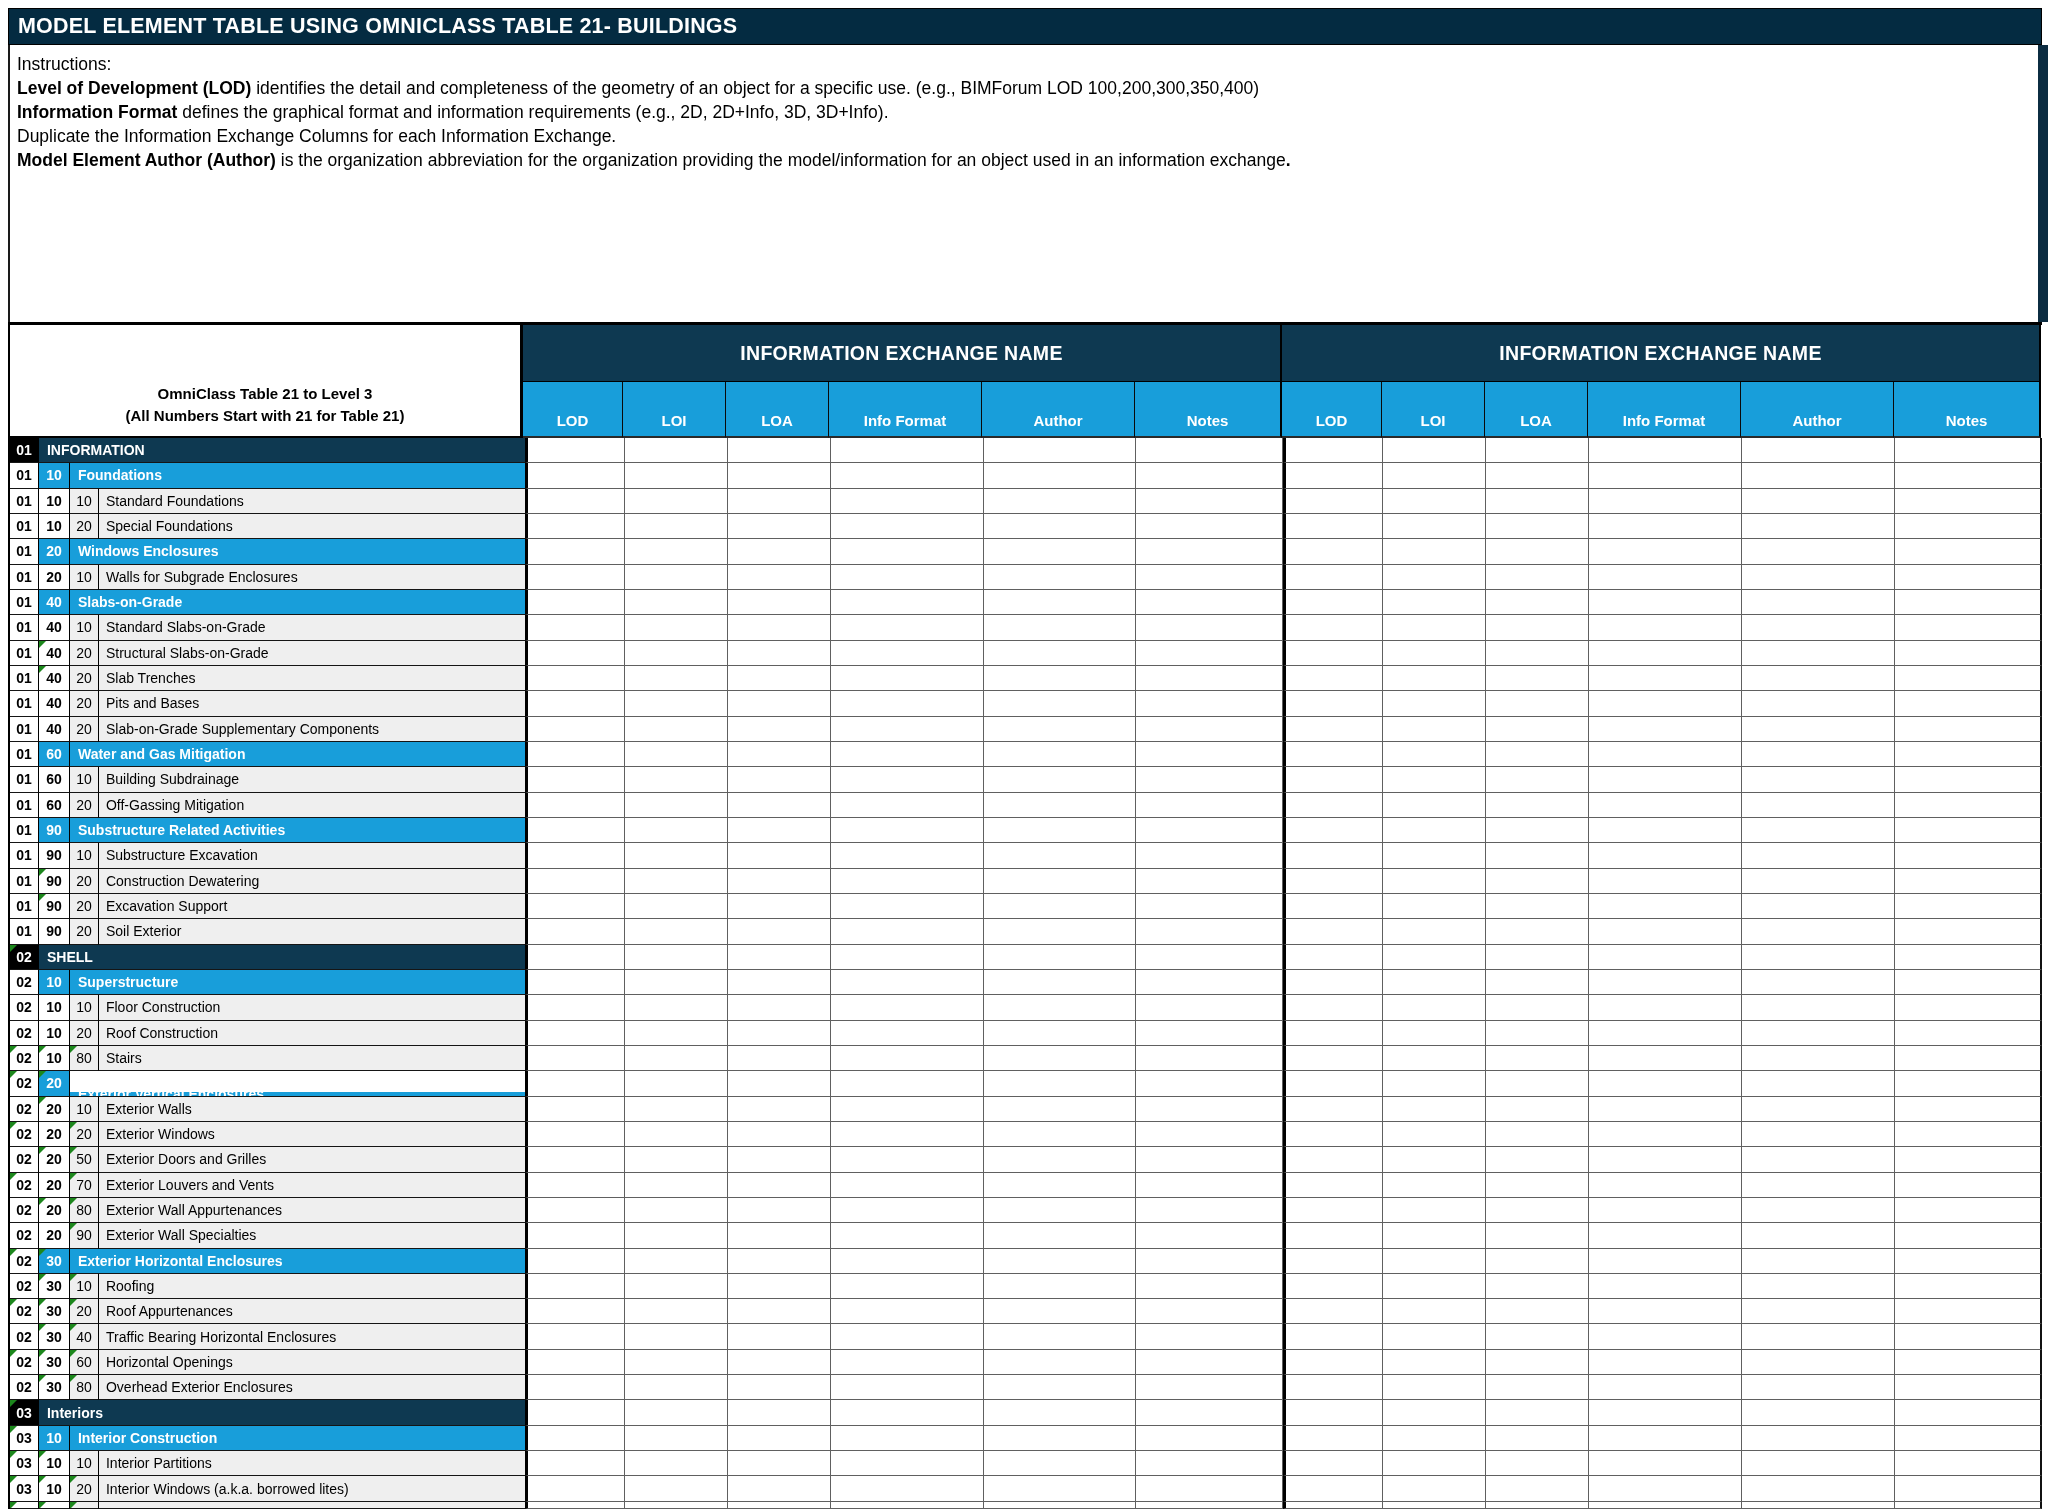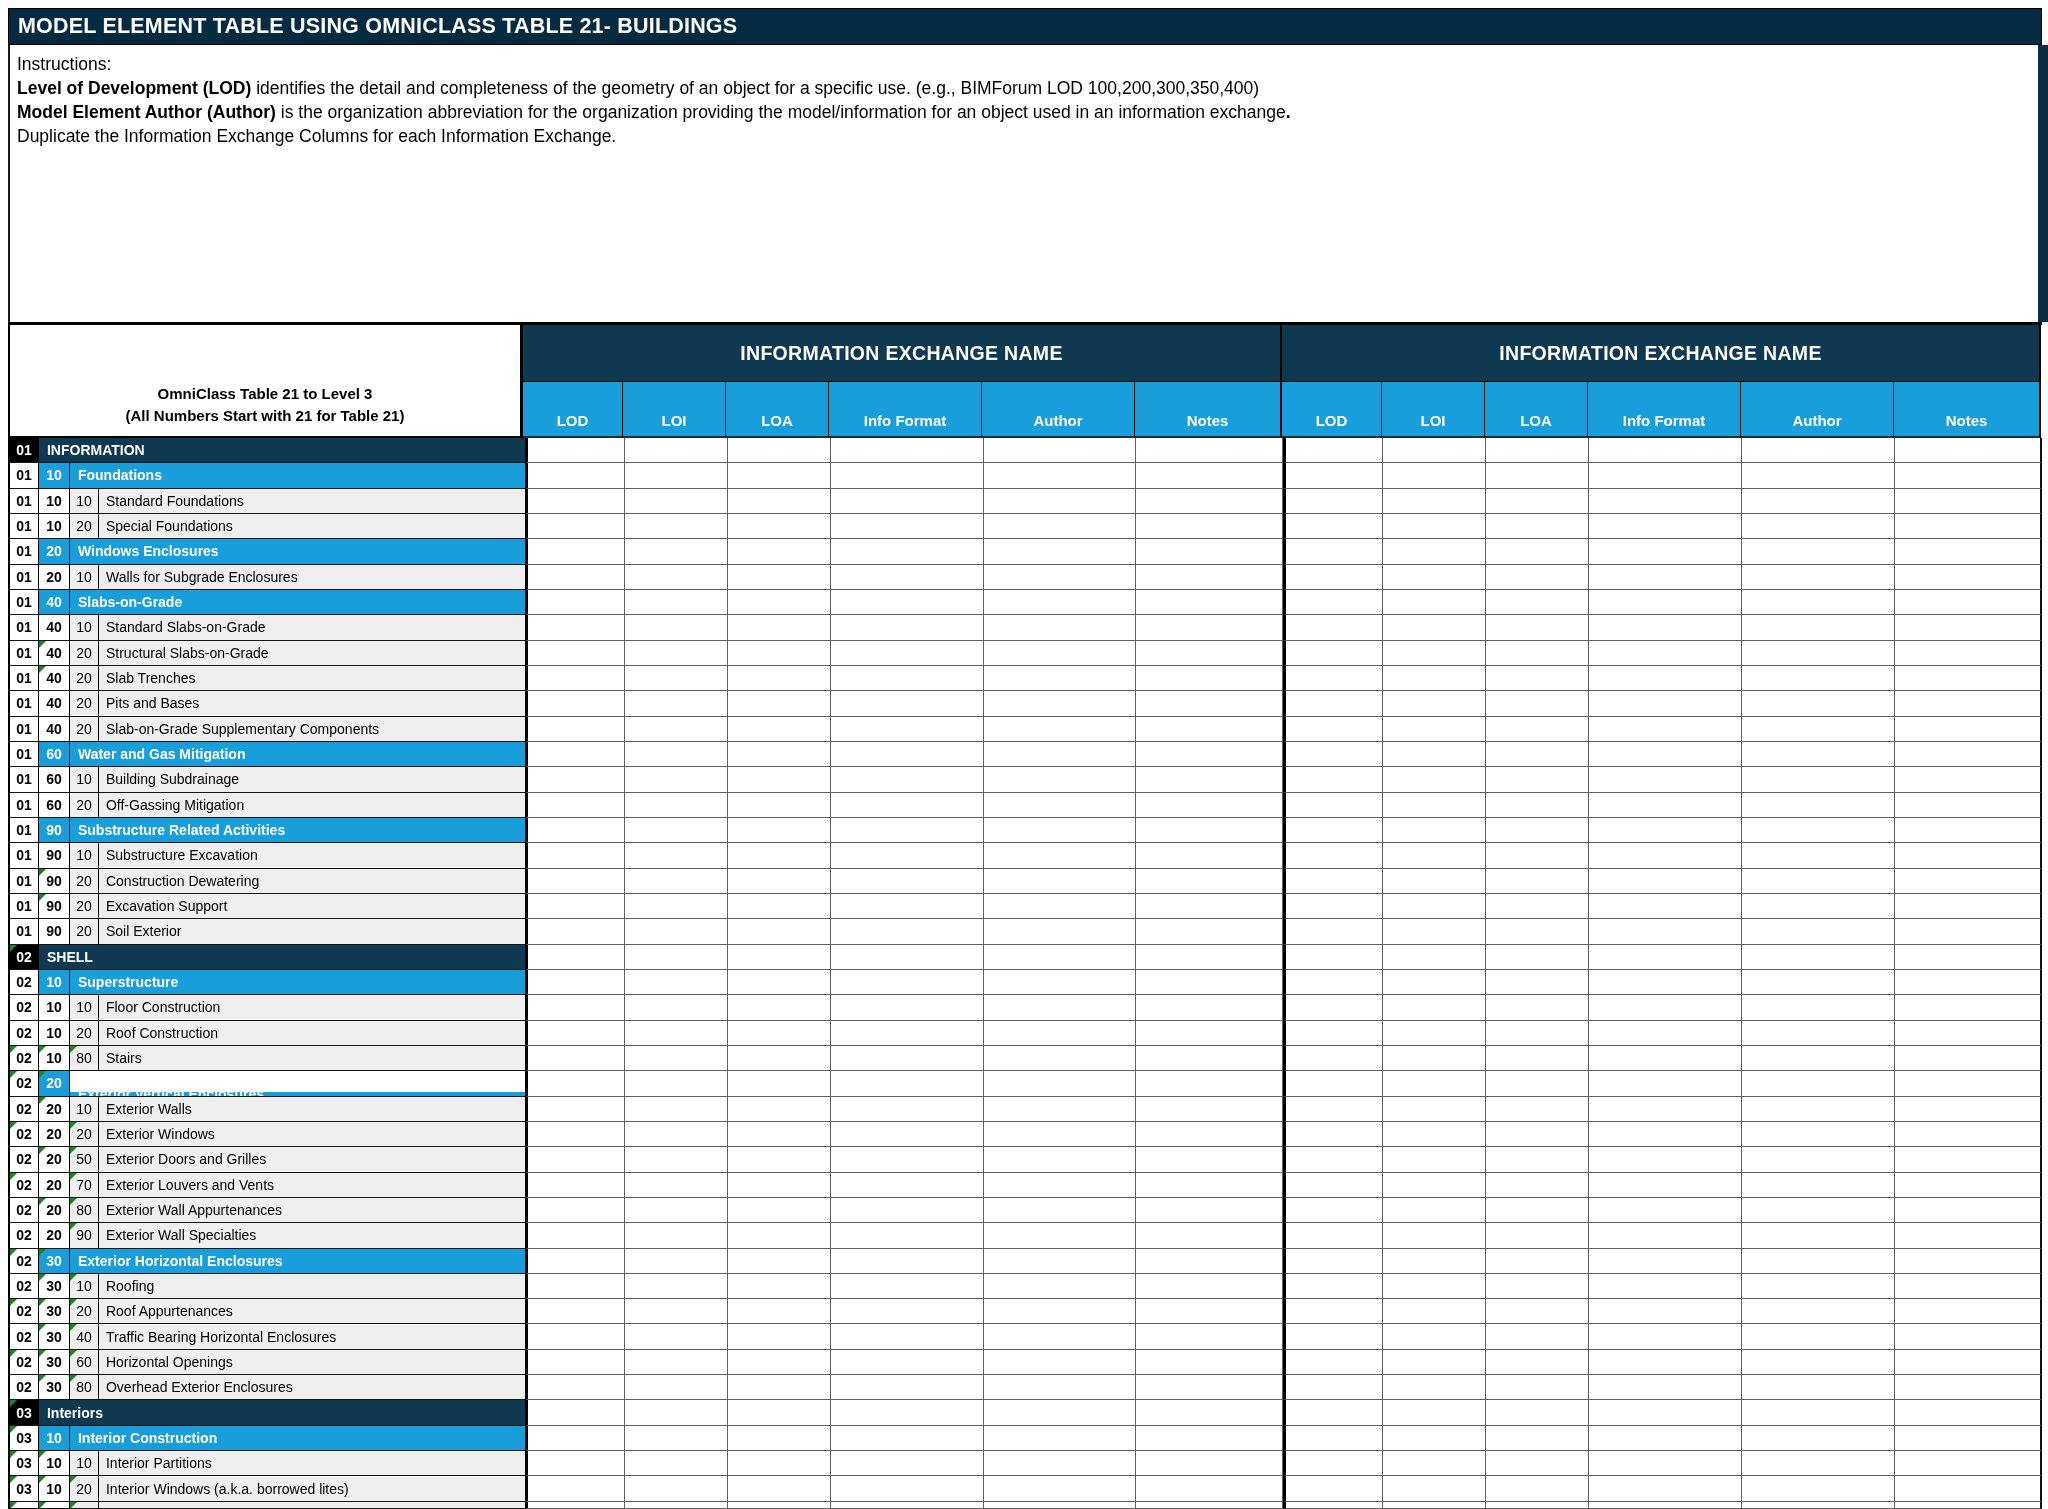--- a/index.html
+++ b/index.html
@@ -51,22 +51,23 @@
         border-top:7px solid #1C871C;border-right:7px solid transparent;}
 </style>
 </head>
 <body>
 
 <div class="title-bar">MODEL ELEMENT TABLE USING OMNICLASS TABLE 21- BUILDINGS</div>
 
 <div class="instructions" id="instructions">
   <div class="iline" style="font-weight:normal">Instructions:</div>
     <div class="iline"><b>Level of Development (LOD)</b><span> identifies the detail and completeness of the geometry of an object for a specific use.  (e.g., BIMForum LOD 100,200,300,350,400)</span></div>
+    <div class="iline"><b>Information Format</b><span> defines the graphical format and information requirements (e.g., 2D, 2D+Info, 3D, 3D+Info).</span></div>
+    <div class="iline"><span>Duplicate the Information Exchange Columns for each Information Exchange.</span></div>
     <div class="iline"><b>Model Element Author (Author)</b><span> is the organization abbreviation for the organization providing the model/information for an object used in an information exchange</span><b>.</b></div>
-    <div class="iline"><span>Duplicate the Information Exchange Columns for each Information Exchange.</span></div>
   </div>
 
 <div class="metable">
   <div class="thead">
     <div class="left-box">
       <div>OmniClass Table 21 to Level 3</div>
       <div>(All Numbers Start with 21 for Table 21)</div>
     </div>
     <div class="sec">
       <div class="sec-title">INFORMATION EXCHANGE NAME</div>

